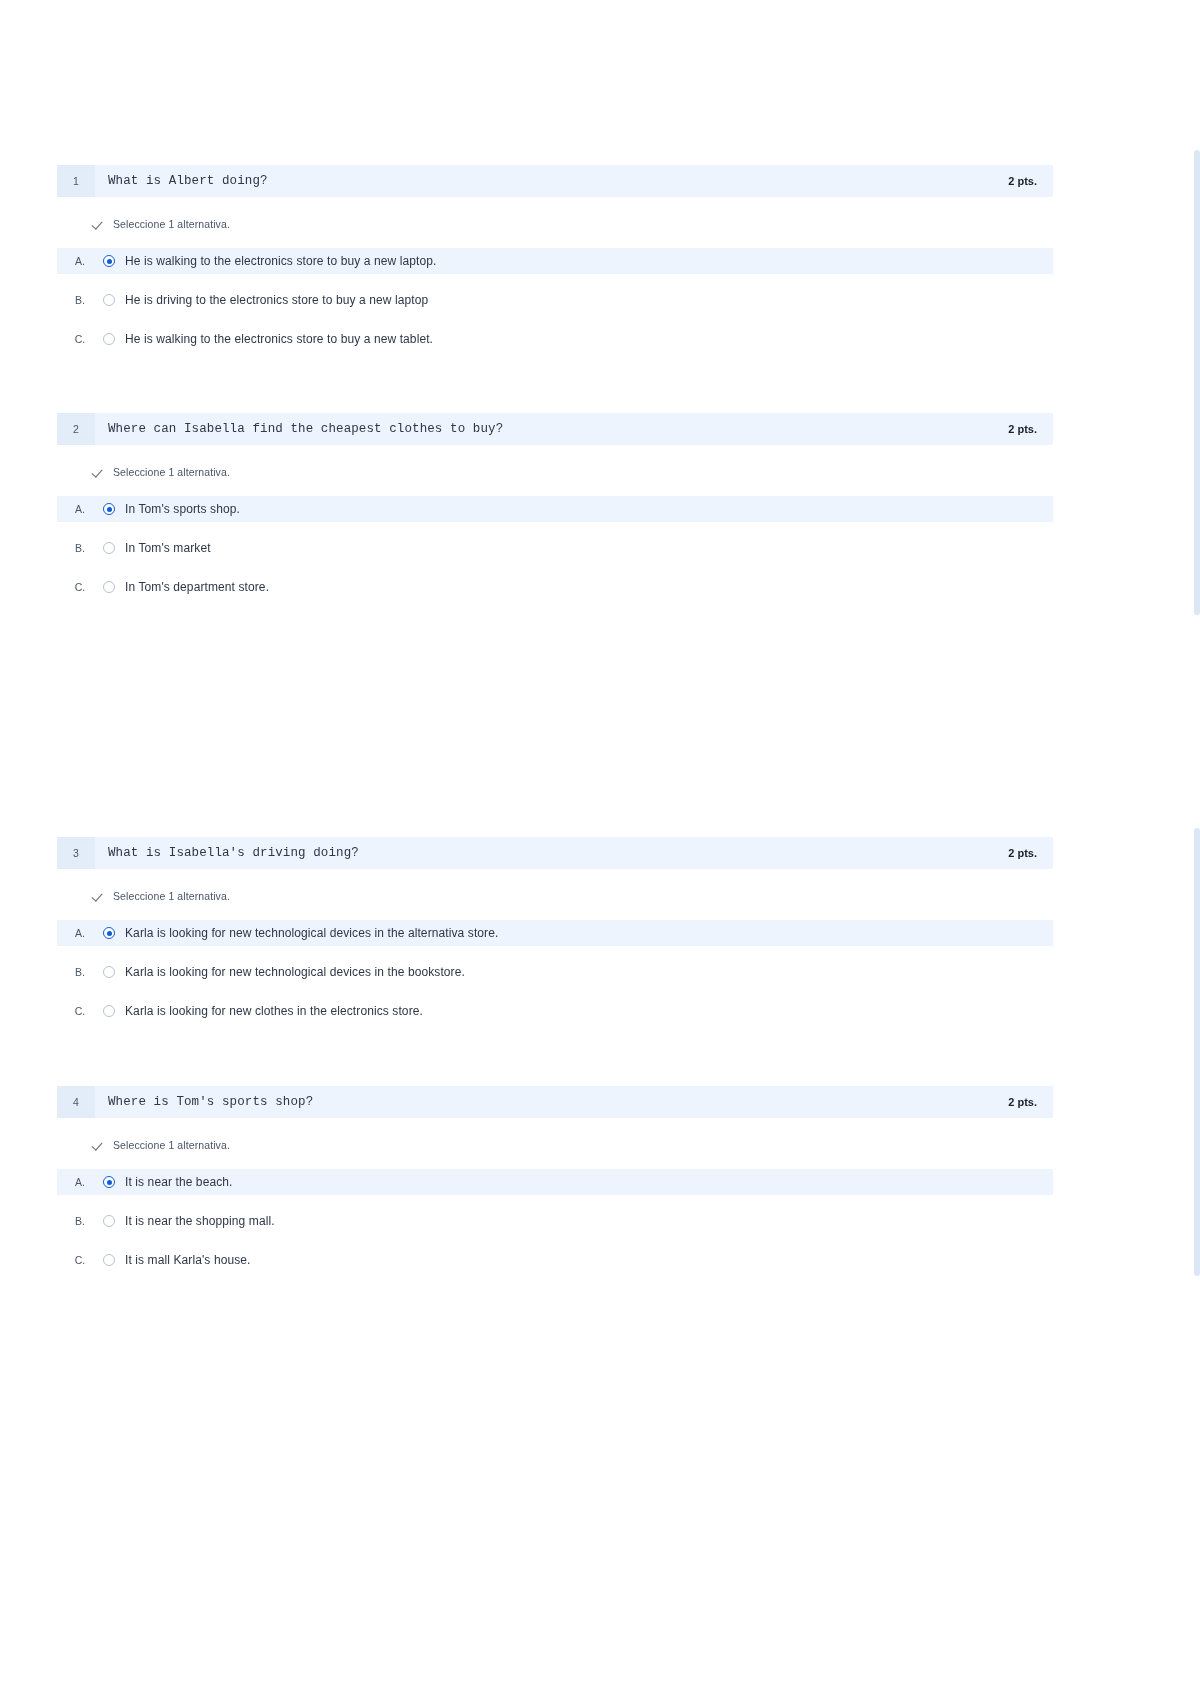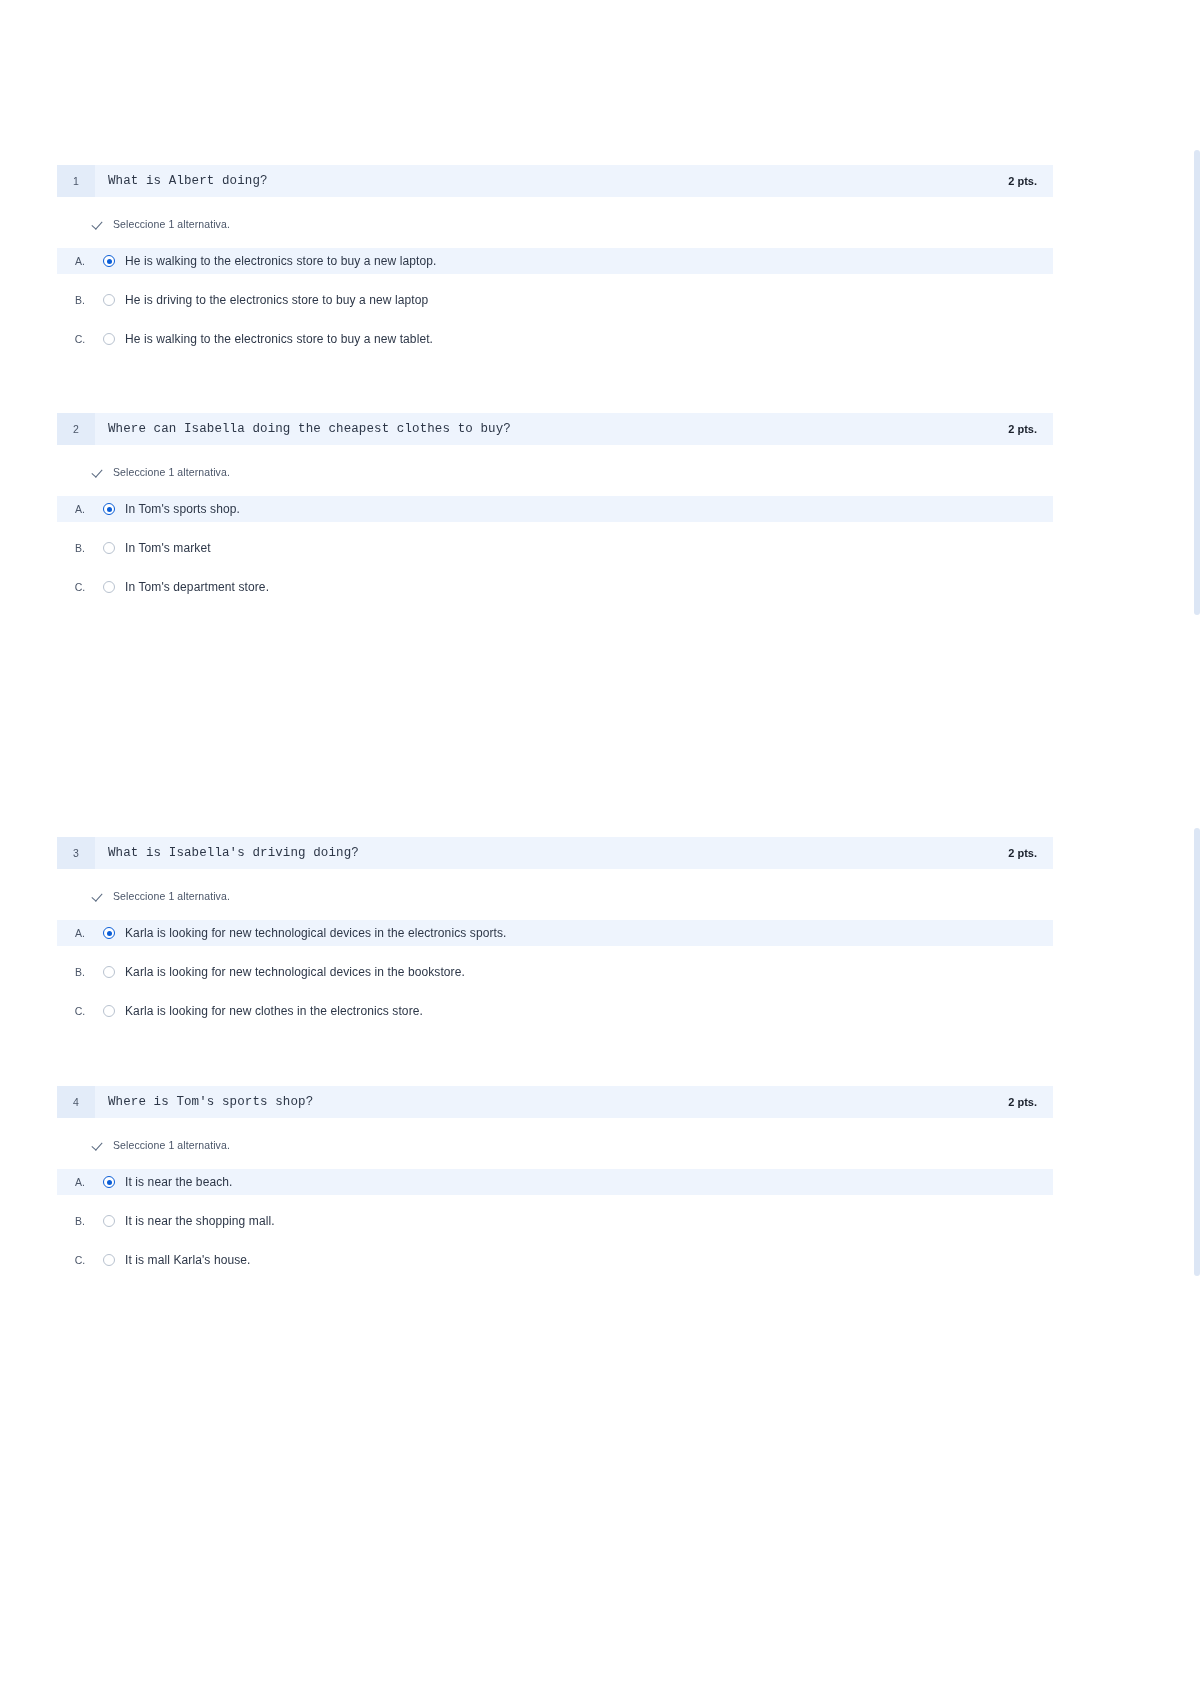--- a/index.html
+++ b/index.html
@@ -201,21 +201,21 @@
           <div class="option-row">
             <span class="opt-letter">C.</span>
             <span class="radio"></span>
             <span class="opt-text">He is walking to the electronics store to buy a new tablet.</span>
           </div>
         </div>
       </div>
       <div class="question-block" style="top: 413px;">
         <div class="q-header">
           <div class="q-number">2</div>
-          <div class="q-title">Where can Isabella doing the cheapest clothes to buy?</div>
+          <div class="q-title">Where can Isabella find the cheapest clothes to buy?</div>
           <div class="q-points">2 pts.</div>
         </div>
         <div class="q-instruction">
           <span class="check-icon"></span>
           <span>Seleccione 1 alternativa.</span>
         </div>
         <div class="q-options">
           <div class="option-row selected">
             <span class="opt-letter">A.</span>
             <span class="radio checked"></span>
@@ -240,21 +240,21 @@
           <div class="q-points">2 pts.</div>
         </div>
         <div class="q-instruction">
           <span class="check-icon"></span>
           <span>Seleccione 1 alternativa.</span>
         </div>
         <div class="q-options">
           <div class="option-row selected">
             <span class="opt-letter">A.</span>
             <span class="radio checked"></span>
-            <span class="opt-text">Karla is looking for new technological devices in the electronics sports.</span>
+            <span class="opt-text">Karla is looking for new technological devices in the alternativa store.</span>
           </div>
           <div class="option-row">
             <span class="opt-letter">B.</span>
             <span class="radio"></span>
             <span class="opt-text">Karla is looking for new technological devices in the bookstore.</span>
           </div>
           <div class="option-row">
             <span class="opt-letter">C.</span>
             <span class="radio"></span>
             <span class="opt-text">Karla is looking for new clothes in the electronics store.</span>

